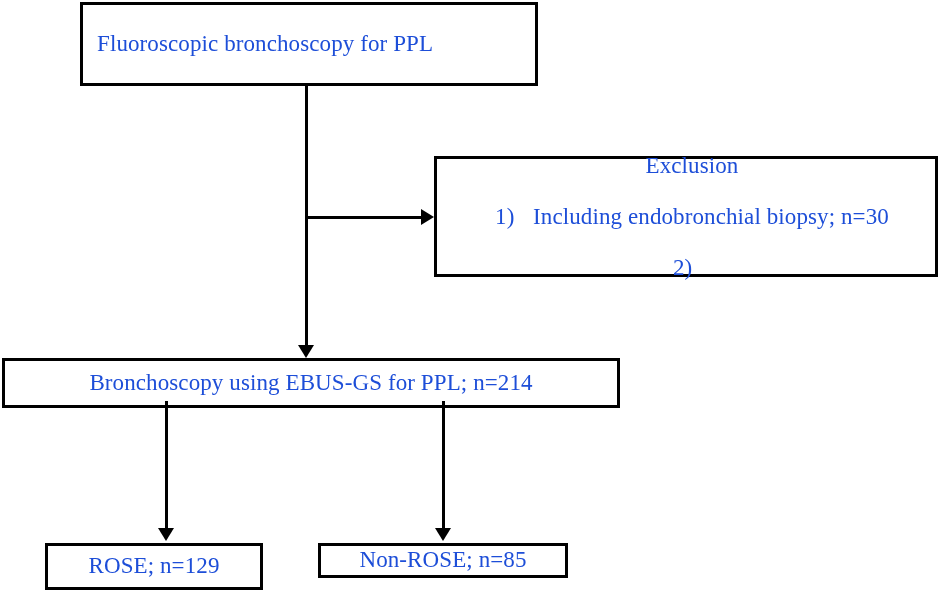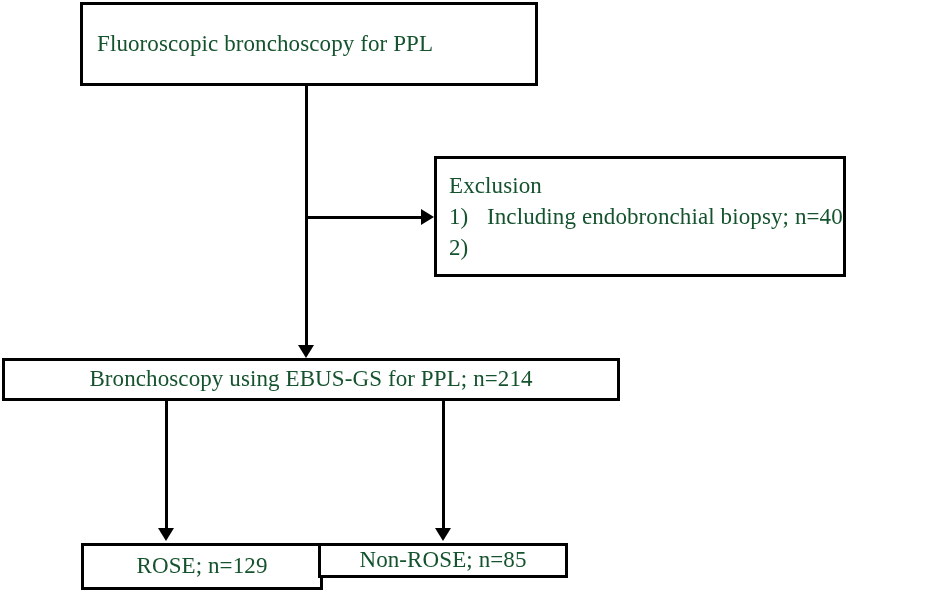--- a/index.html
+++ b/index.html
@@ -7,21 +7,21 @@
     margin: 0;
     padding: 0;
     background: #ffffff;
   }
   #flow-canvas {
     position: relative;
     width: 947px;
     height: 596px;
     background: #ffffff;
     font-family: "Liberation Serif", "DejaVu Serif", serif;
-    color: #14532d;
+    color: #1d4ed8;
     overflow: hidden;
   }
   .node-box {
     position: absolute;
     box-sizing: border-box;
     border: 3px solid #000000;
     background: #ffffff;
     display: flex;
     flex-direction: column;
     justify-content: center;
@@ -40,56 +40,56 @@
     width: 458px;
     height: 84px;
     padding: 0 0 0 14px;
     align-items: flex-start;
   }
 
   
   #box-exclusion {
     left: 434px;
     top: 156px;
-    width: 412px;
+    width: 504px;
     height: 121px;
     padding: 0 0 0 12px;
-    align-items: flex-start;
+    align-items: center;
+    gap: 20px;
   }
   #box-exclusion .node-line {
     line-height: 1.36;
   }
   .numbered-line {
     display: flex;
     align-items: baseline;
   }
   .numbered-line .marker {
     display: inline-block;
     width: 38px;
     flex: 0 0 38px;
   }
 
   
   #box-included {
     left: 2px;
     top: 358px;
     width: 618px;
-    height: 43px;
+    height: 50px;
     align-items: center;
     padding: 0;
   }
 
   
   #box-rose {
     left: 45px;
     top: 543px;
-    width: 242px;
+    width: 218px;
     height: 47px;
     align-items: center;
-    margin-left: 36px;
   }
   #box-non-rose {
     left: 318px;
     top: 543px;
     width: 250px;
     height: 35px;
     align-items: center;
   }
 
   
@@ -145,21 +145,21 @@
   <div class="connector v-line" id="conn-main-spine"></div>
   <div class="arrow-down" id="arrow-main-spine"></div>
 
   <div class="connector h-line" id="conn-exclusion-branch"></div>
   <div class="arrow-right" id="arrow-exclusion-branch"></div>
 
   <div class="node-box" id="box-exclusion">
     <div class="node-line">Exclusion</div>
     <div class="node-line numbered-line">
       <span class="marker">1)</span>
-      <span>Including endobronchial biopsy; n=40</span>
+      <span>Including endobronchial biopsy; n=30</span>
     </div>
     <div class="node-line numbered-line">
       <span class="marker">2)</span>
     </div>
   </div>
 
   <div class="node-box" id="box-included">
     <div class="node-line">Bronchoscopy using EBUS-GS for PPL; n=214</div>
   </div>
 

